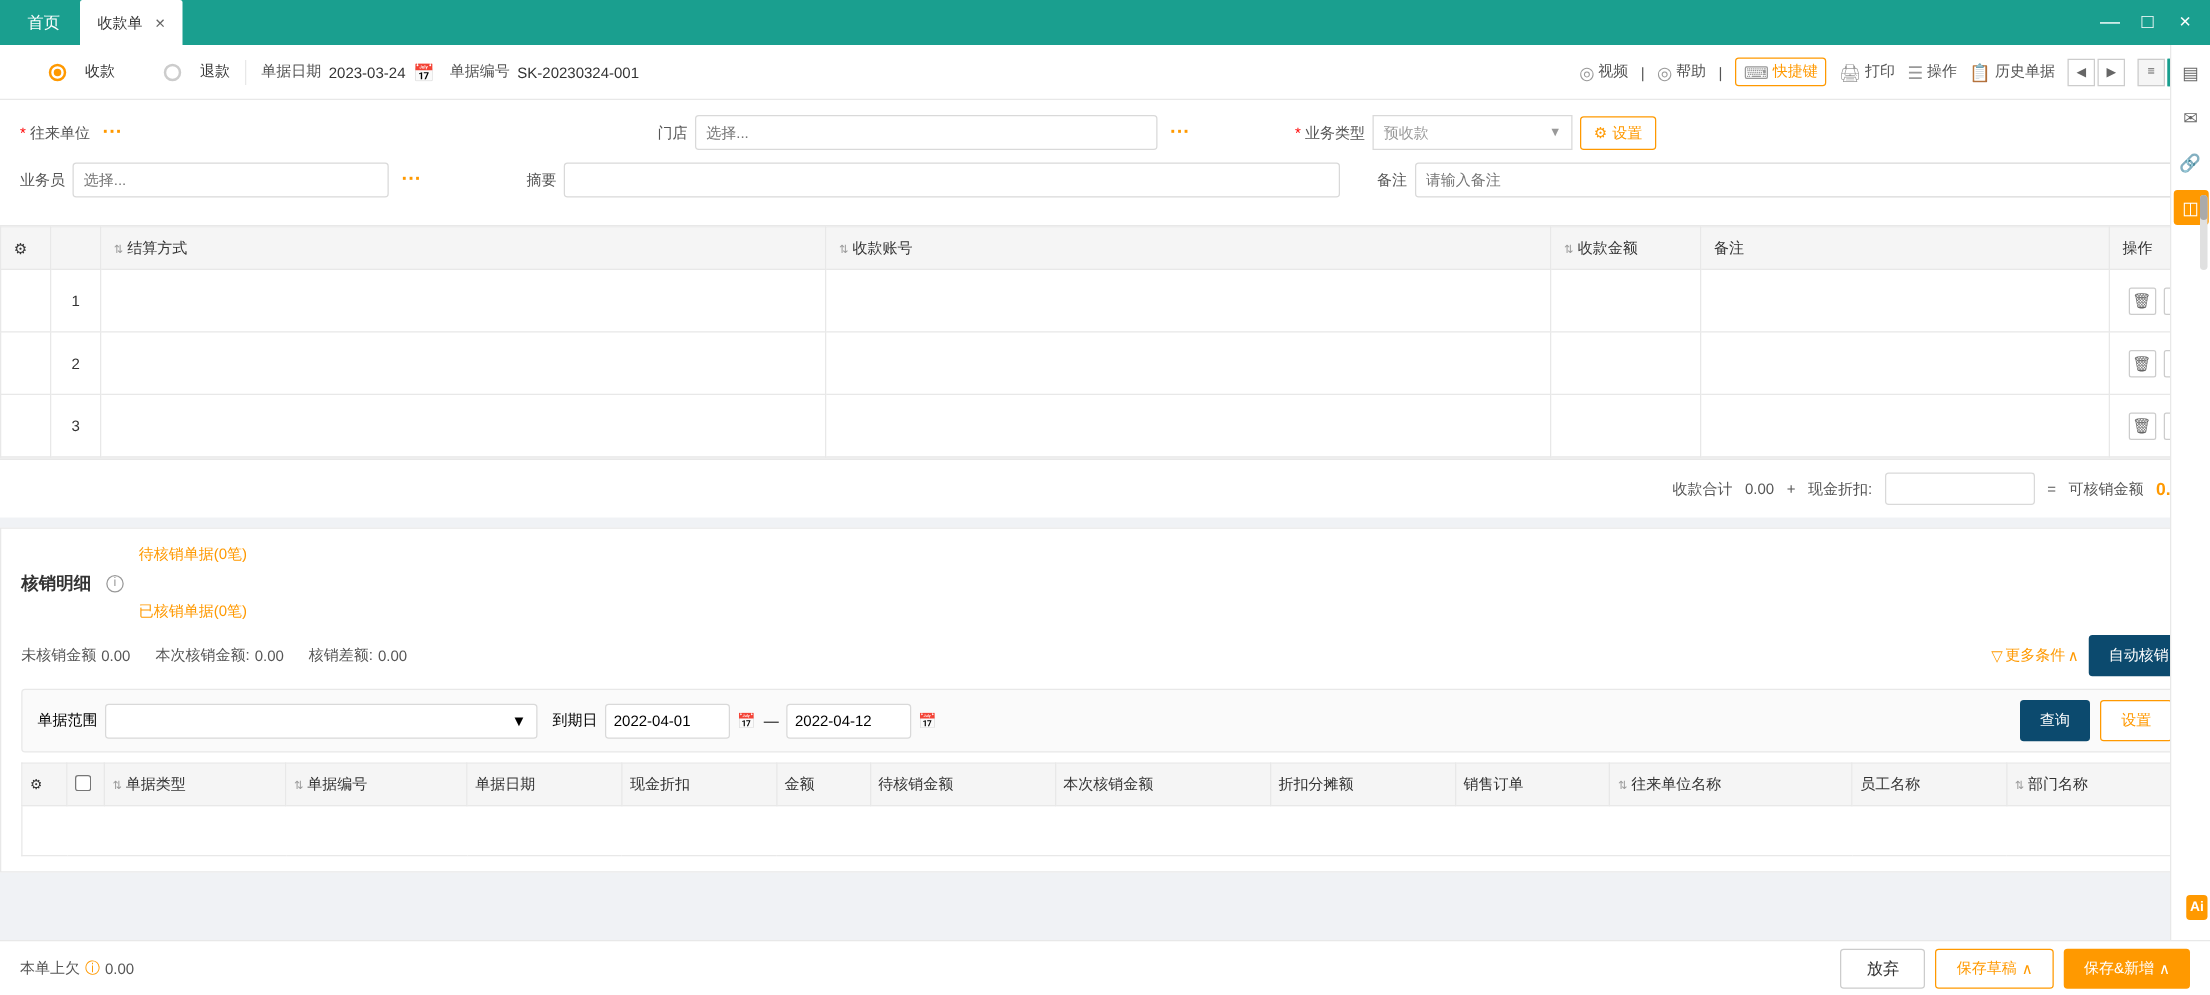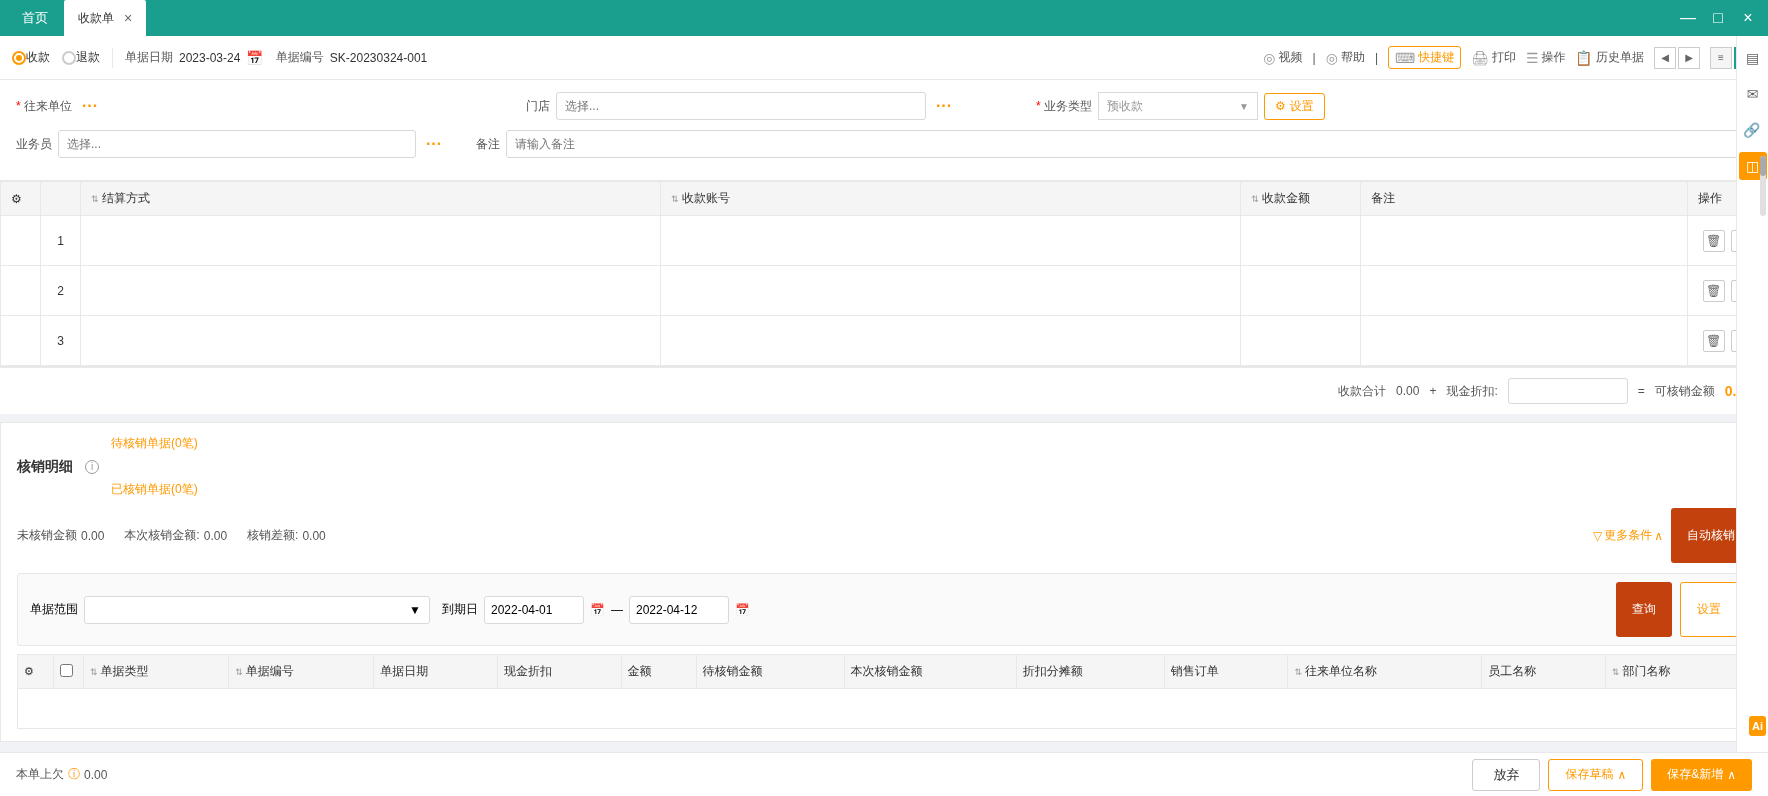--- a/index.html
+++ b/index.html
@@ -70,23 +70,24 @@
       gap: 12px;
     }
     .radio-group {
       display: flex;
       align-items: center;
       gap: 12px;
     }
     .radio-item {
       display: flex;
       align-items: center;
-      gap: 0;
+      gap: 15px;
       cursor: pointer;
       color: #333;
+      margin-left: 27px;
     }
     .radio-dot {
       width: 14px;
       height: 14px;
       border-radius: 50%;
       border: 2px solid #ccc;
       display: flex;
       align-items: center;
       justify-content: center;
     }
@@ -431,24 +432,24 @@
       font-size: 12px;
     }
     .more-conditions {
       color: #f90;
       cursor: pointer;
       display: flex;
       align-items: center;
       gap: 2px;
     }
     .btn-orange {
-      background: #c2410c;
+      background: #0c4a6e;
       color: #fff;
       border: none;
-      padding: 19px 16px;
+      padding: 8px 16px;
       border-radius: 3px;
       cursor: pointer;
       font-size: 12px;
     }
     .btn-orange-outline {
       background: #fff;
       color: #f90;
       border: 1px solid #f90;
       padding: 5px 16px;
       border-radius: 3px;
@@ -710,20 +711,24 @@
       </div>
     </div>
   </div>
 
   <div class="form-row">
     <div class="form-field" style="max-width:430px;">
       <span class="field-label">业务员</span>
       <input class="form-input" type="text" placeholder="选择..." style="">
       <span class="more-btn">···</span>
     </div>
+    <div class="form-field" style="flex: 2; margin-left: 80px;">
+      <span class="field-label">摘要</span>
+      <input class="form-input" type="text" style="">
+    </div>
     <div class="form-field" style="flex: 2; margin-left: 30px;">
       <span class="field-label">备注</span>
       <input class="form-input" type="text" placeholder="请输入备注" style="">
     </div>
   </div>
 </div>
 
 <div class="table-section" style="margin: 0; border-left: none; border-right: none; border-top: none;">
   <table class="data-table">
     <thead>

